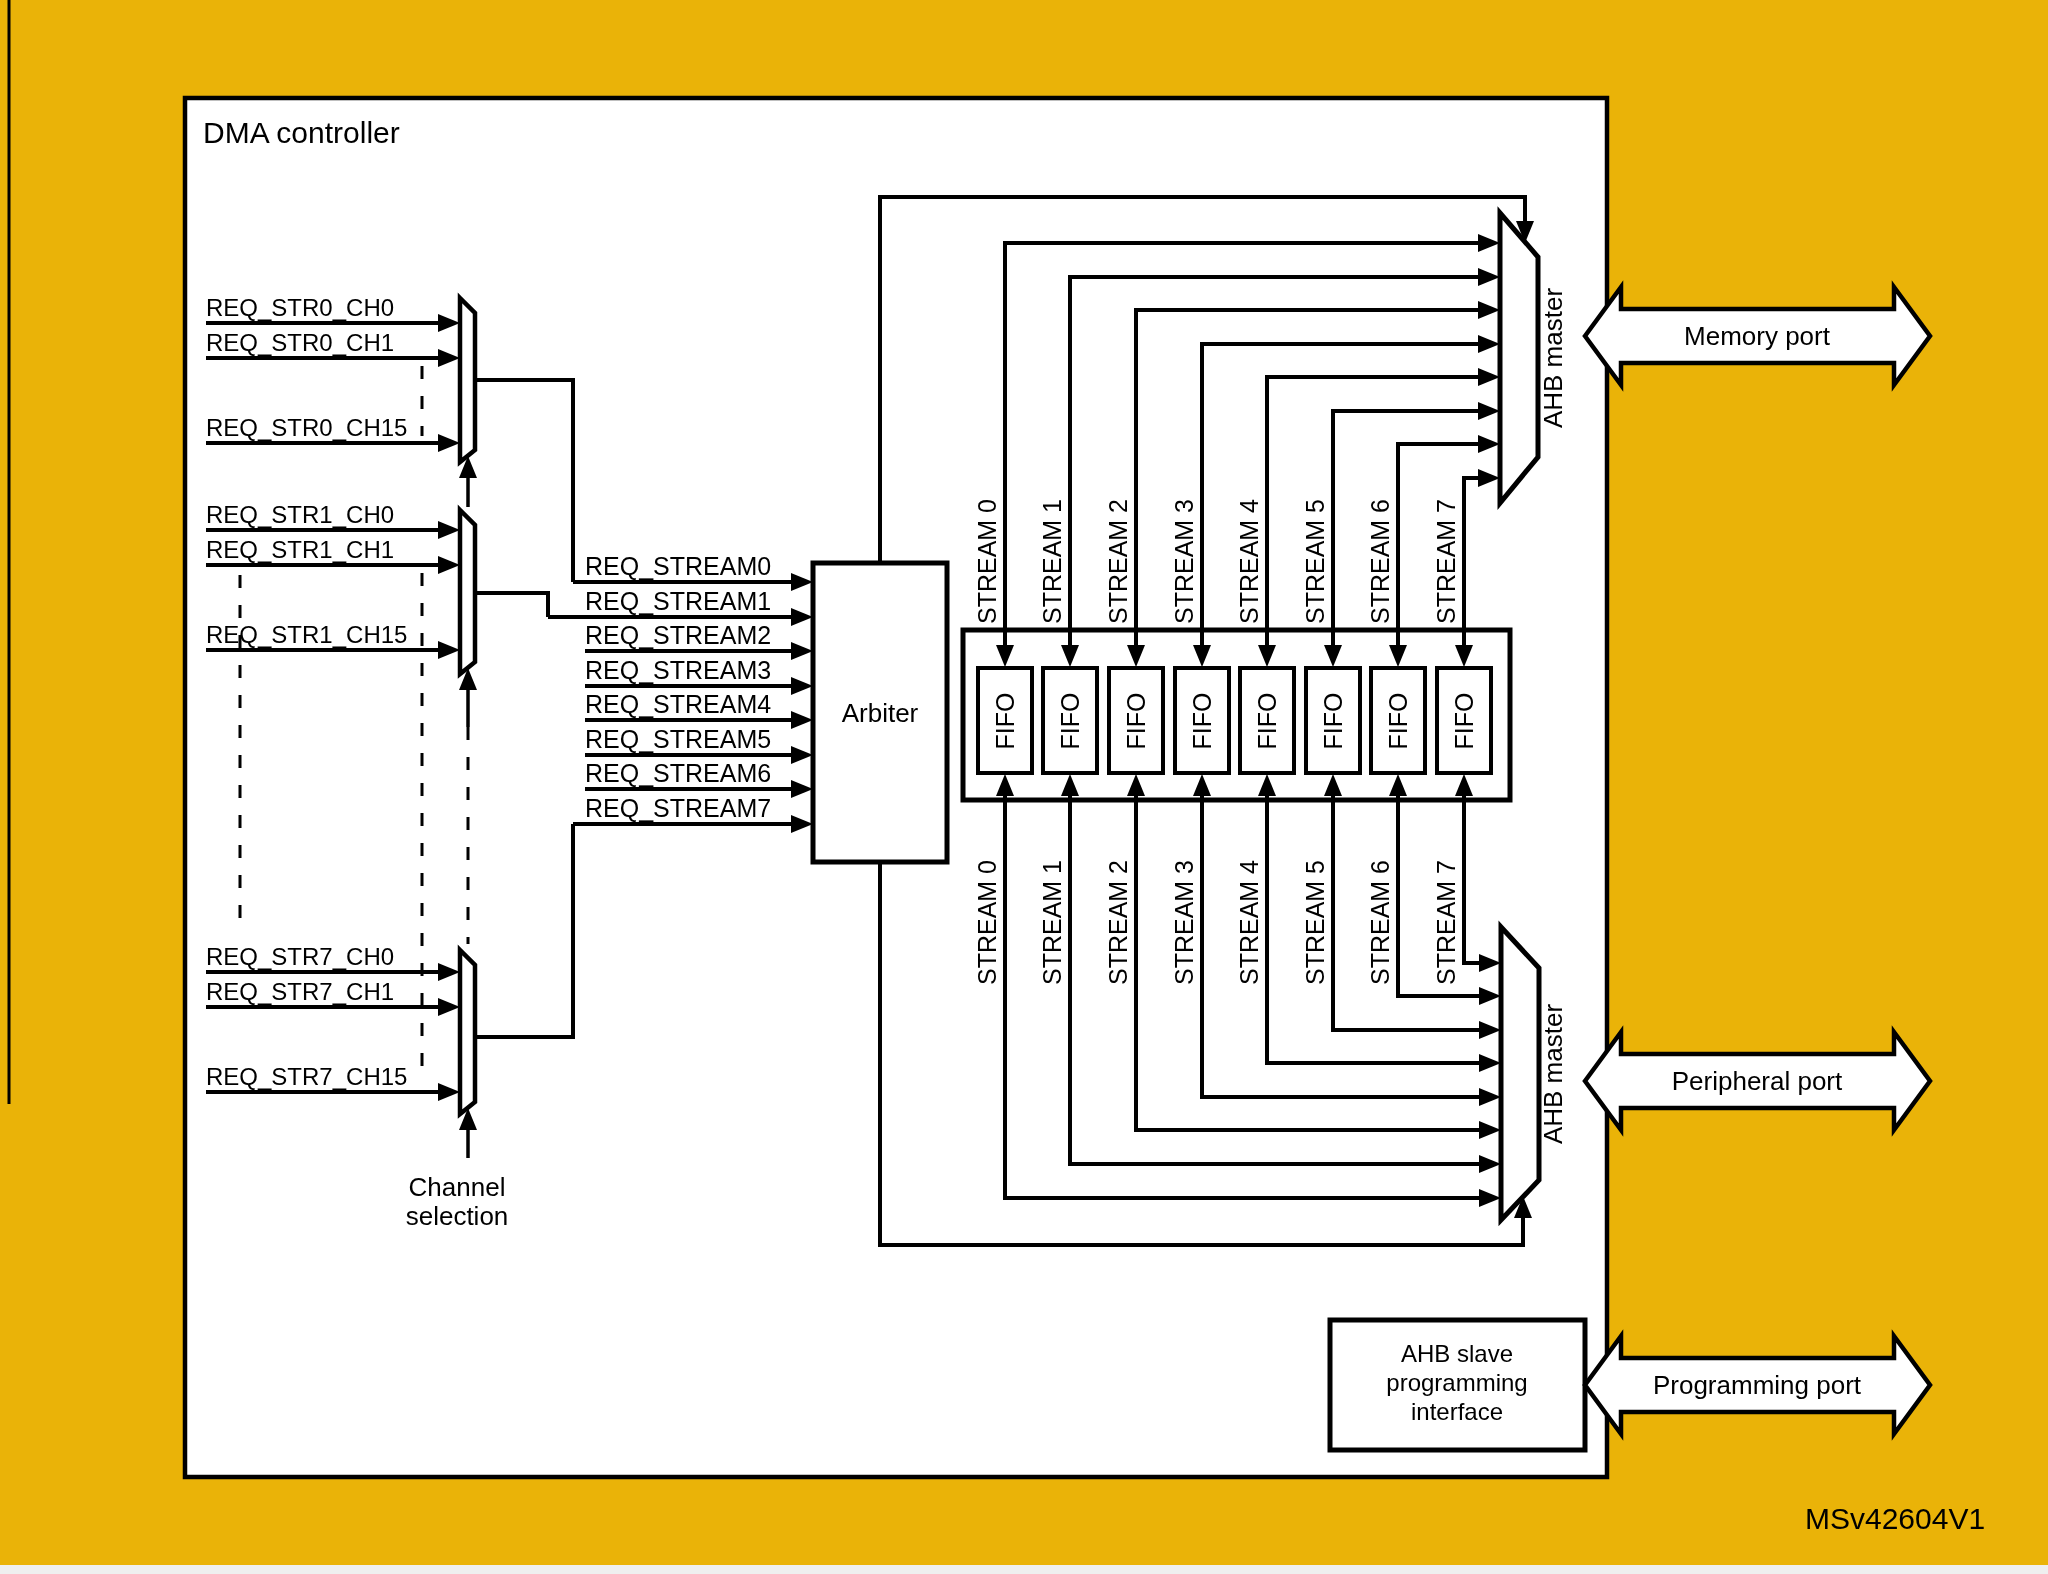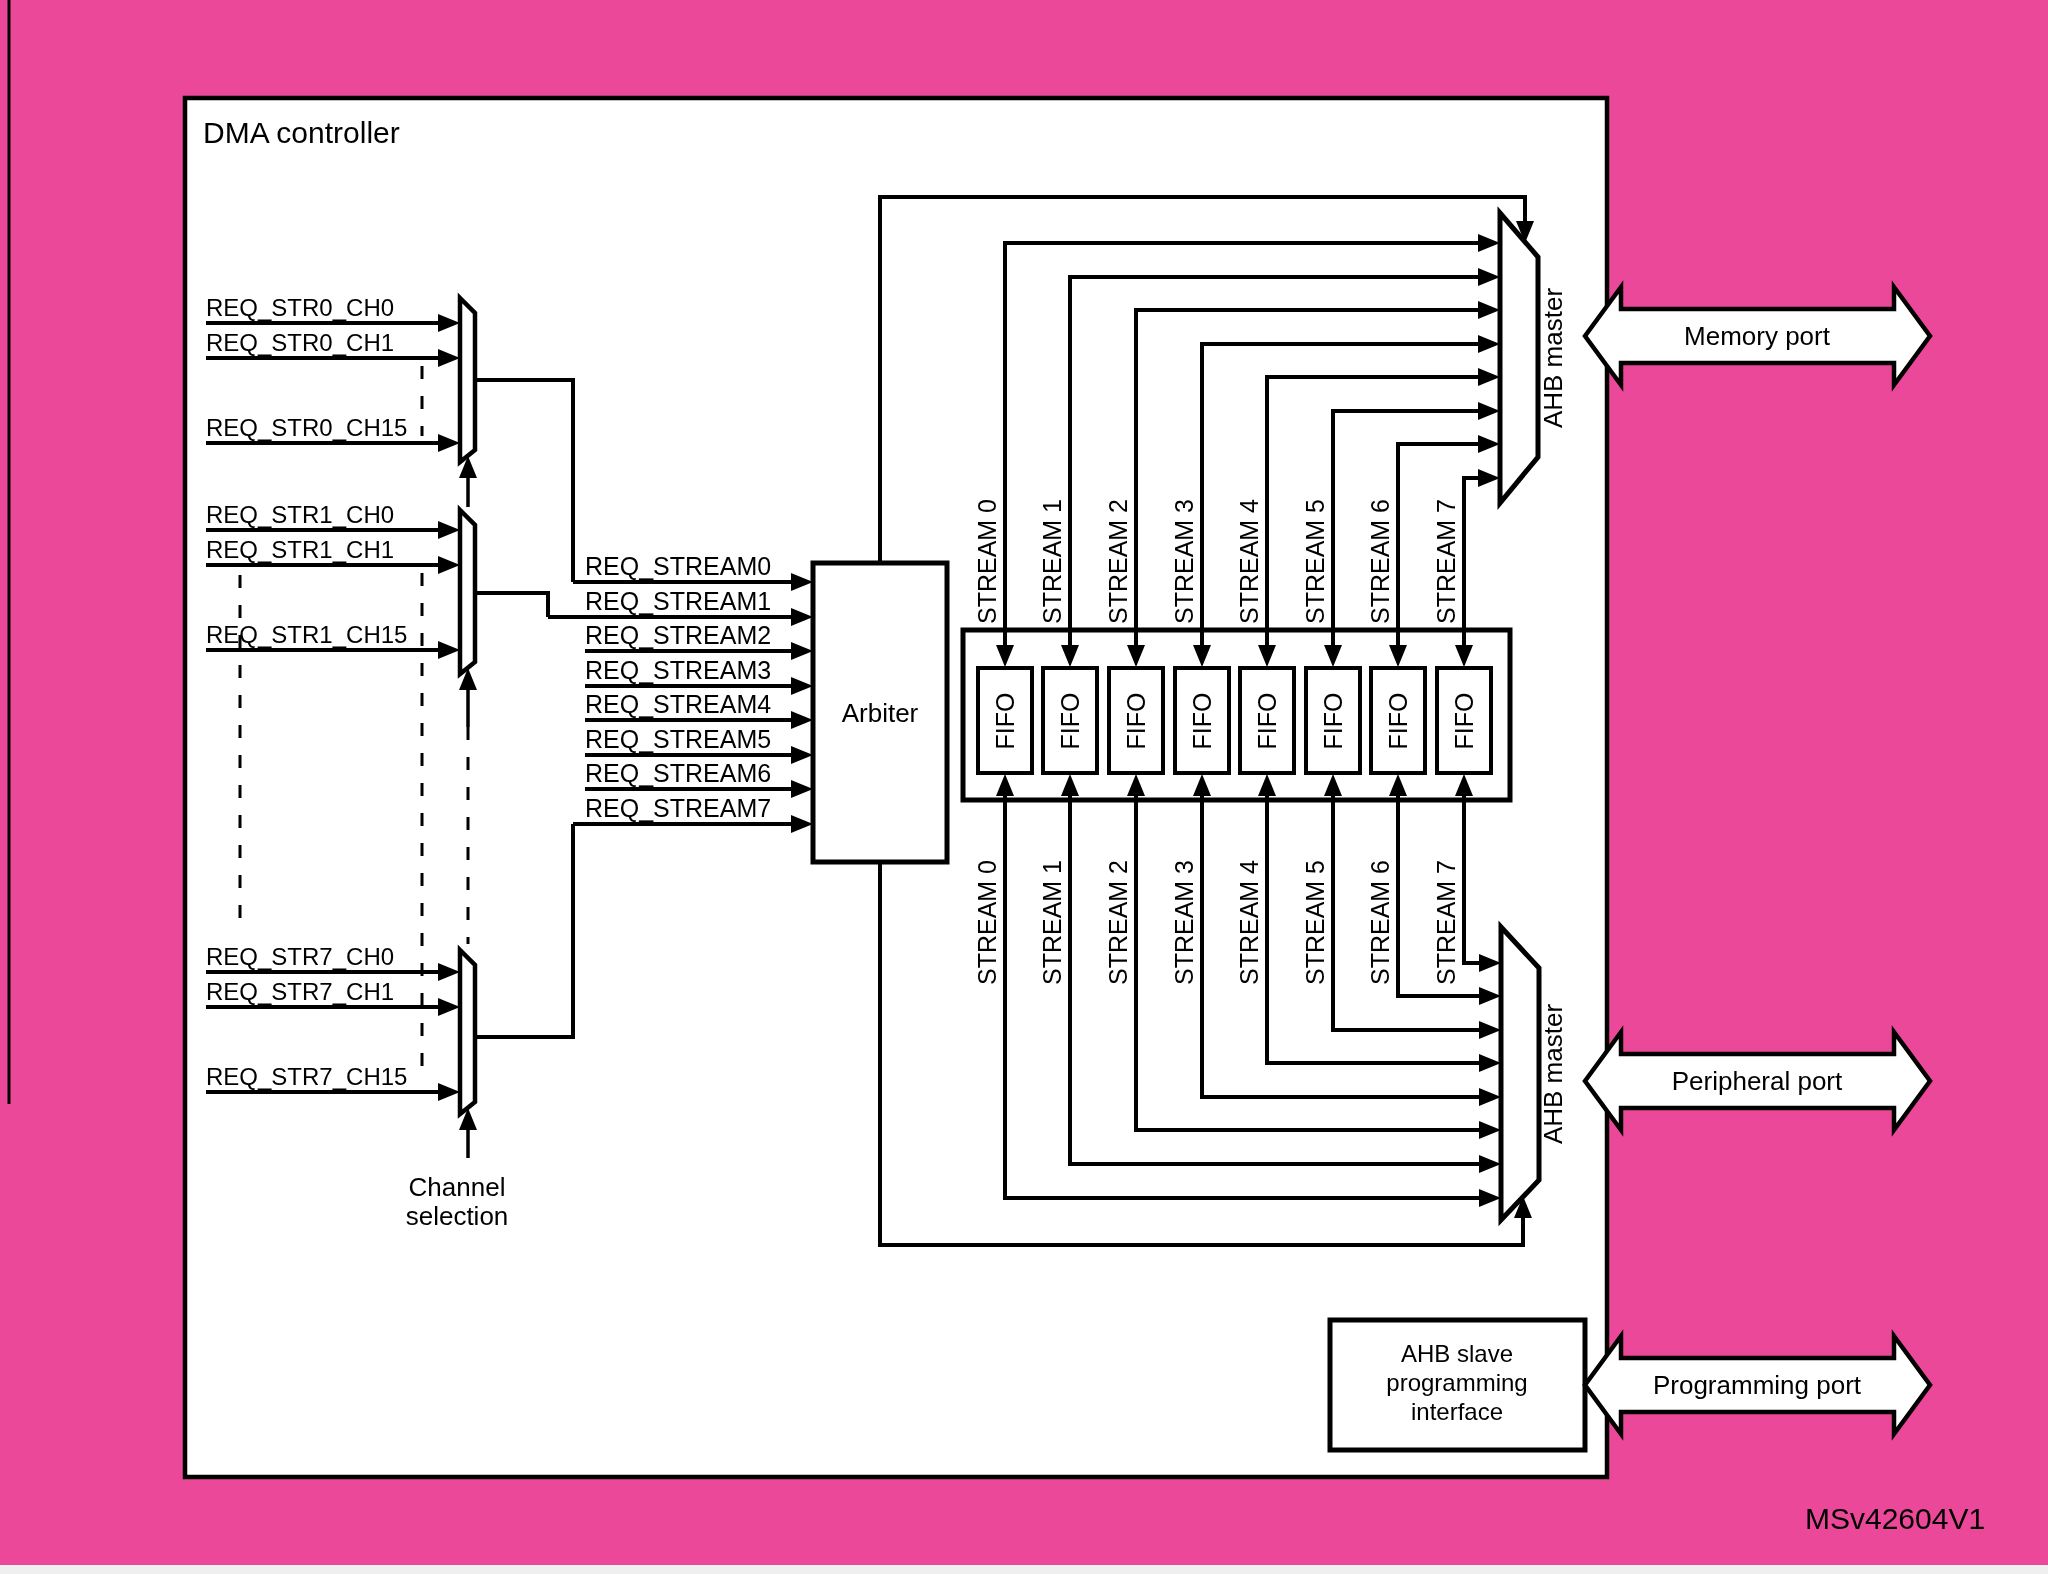--- a/index.html
+++ b/index.html
@@ -1,16 +1,16 @@
 <!DOCTYPE html>
 <html><head>
 <meta charset="utf-8">
 <style>
   html, body { margin: 0; padding: 0; background: #ffffff; }
-  .stage { width: 2048px; height: 1574px; position: relative; background: #ec4899; }
+  .stage { width: 2048px; height: 1574px; position: relative; background: #eab308; }
   svg { display: block; font-family: "Liberation Sans", sans-serif; }
   text { fill: #000000; }
   .wire { stroke: #000000; stroke-width: 4; fill: none; }
   .wire-thin { stroke: #000000; stroke-width: 3.5; fill: none; }
   .dashed { stroke: #000000; stroke-width: 3; fill: none; stroke-dasharray: 13 17; }
   .box { fill: #ffffff; stroke: #000000; }
   .arrowhead { fill: #000000; stroke: none; }
   .lbl { font-size: 24px; }
   .lbl-stream-req { font-size: 25px; }
   .lbl-rot { font-size: 25px; }

